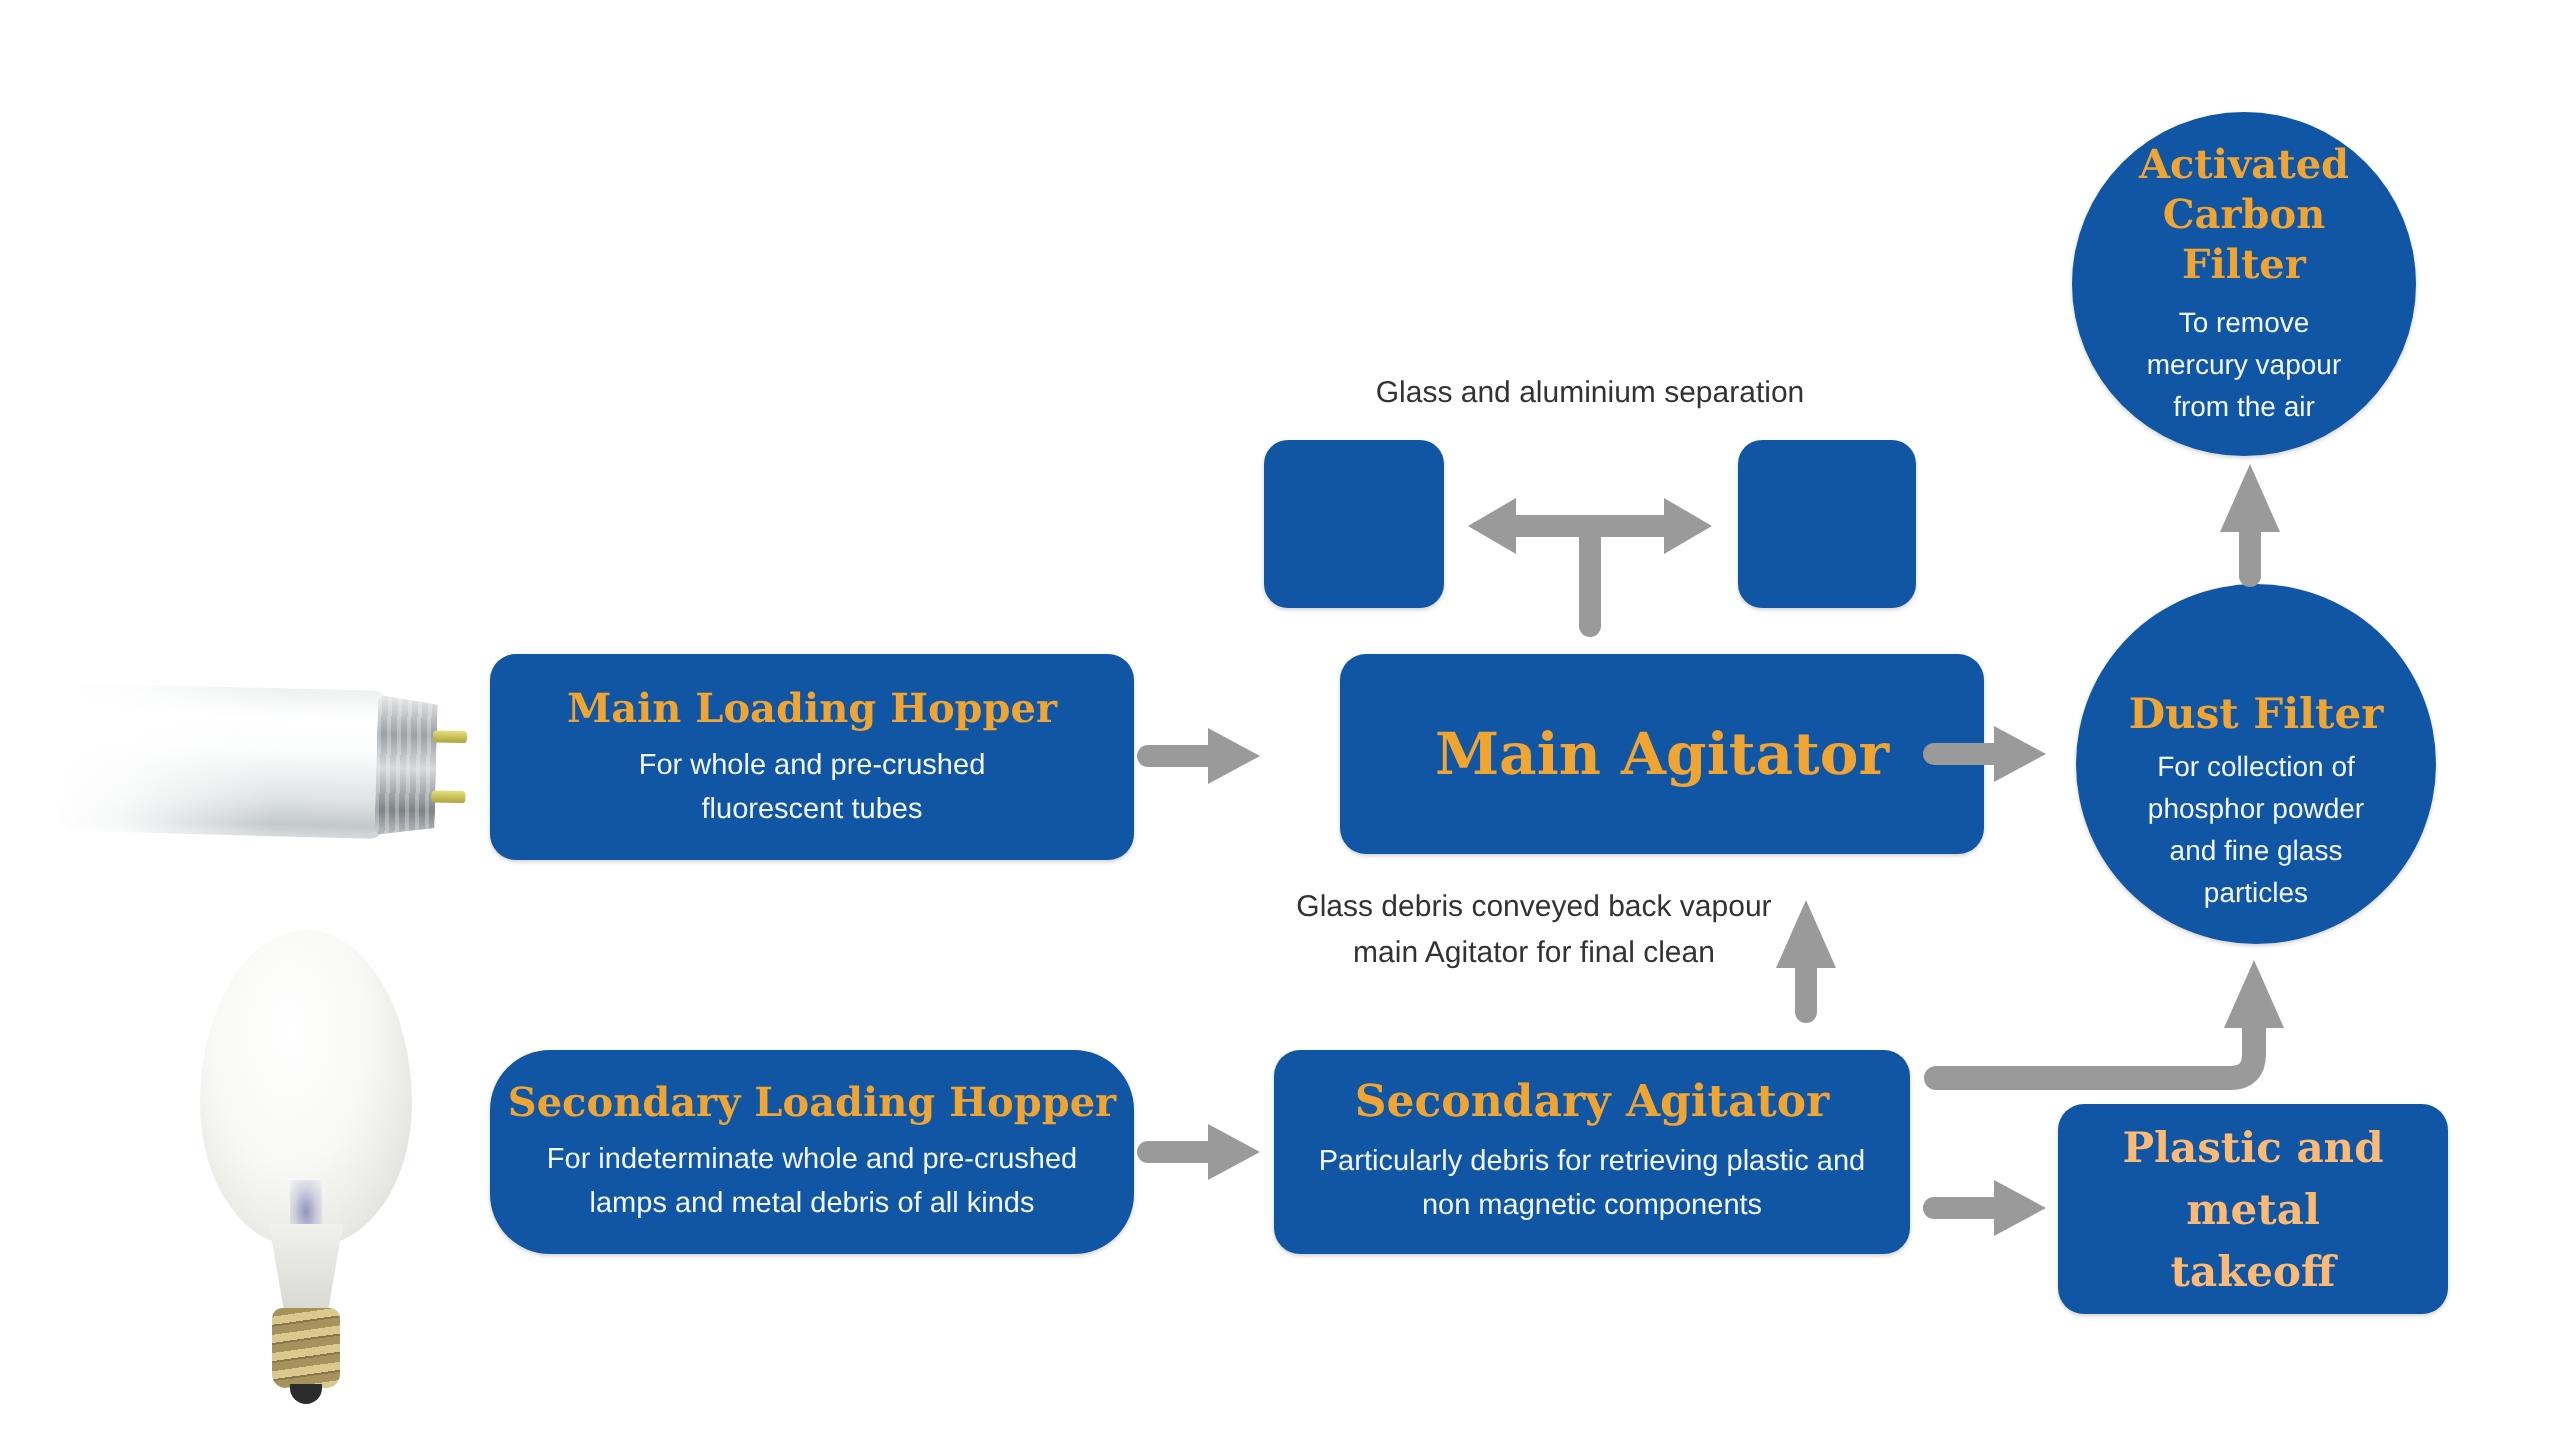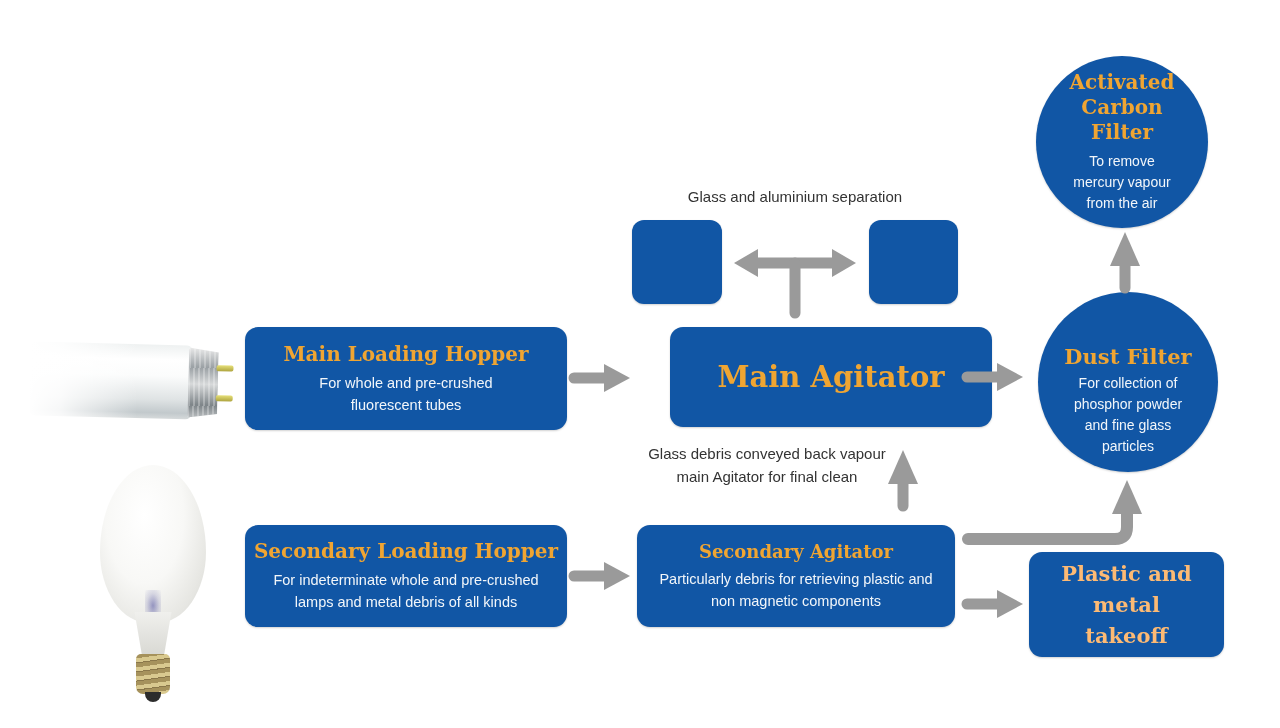--- a/index.html
+++ b/index.html
@@ -25,25 +25,25 @@
     font-family:"DejaVu Serif","Liberation Serif",serif;font-weight:700;
     color:var(--orange);
   }
   .node-body{color:var(--body-text);font-size:14.5px;line-height:22px;}
   .circle{border-radius:50%;}
   .n-mlh{left:245px;top:327px;width:322px;height:103px;}
   .n-mlh .node-title{font-size:20px;margin-bottom:6px;}
   .n-mlh .node-body{width:210px;}
   .n-ma{left:670px;top:327px;width:322px;height:100px;}
   .n-ma .node-title{font-size:29px;}
-  .n-slh{left:245px;top:525px;width:322px;height:102px;}
+  .n-slh{left:245px;top:525px;width:322px;height:102px;border-radius:30px;}
   .n-slh .node-title{font-size:20px;margin-bottom:6px;}
   .n-slh .node-body{width:296px;}
   .n-sa{left:637px;top:525px;width:318px;height:102px;}
-  .n-sa .node-title{font-size:18px;margin-bottom:6px;}
+  .n-sa .node-title{font-size:22px;margin-bottom:6px;}
   .n-sa .node-body{width:296px;}
   .n-df{left:1038px;top:292px;width:180px;height:180px;}
   .n-df .node-title{font-size:21px;margin-bottom:4px;margin-top:37px;}
   .n-df .node-body{width:124px;font-size:14px;line-height:21px;}
   .n-acf{left:1036px;top:56px;width:172px;height:172px;}
   .n-acf .node-title{font-size:20px;line-height:25px;width:140px;margin-bottom:6px;}
   .n-acf .node-body{width:114px;font-size:14px;line-height:21px;}
   .n-pmt{left:1029px;top:552px;width:195px;height:105px;}
   .n-pmt .pmt-title{
     font-family:"DejaVu Serif","Liberation Serif",serif;font-weight:700;

